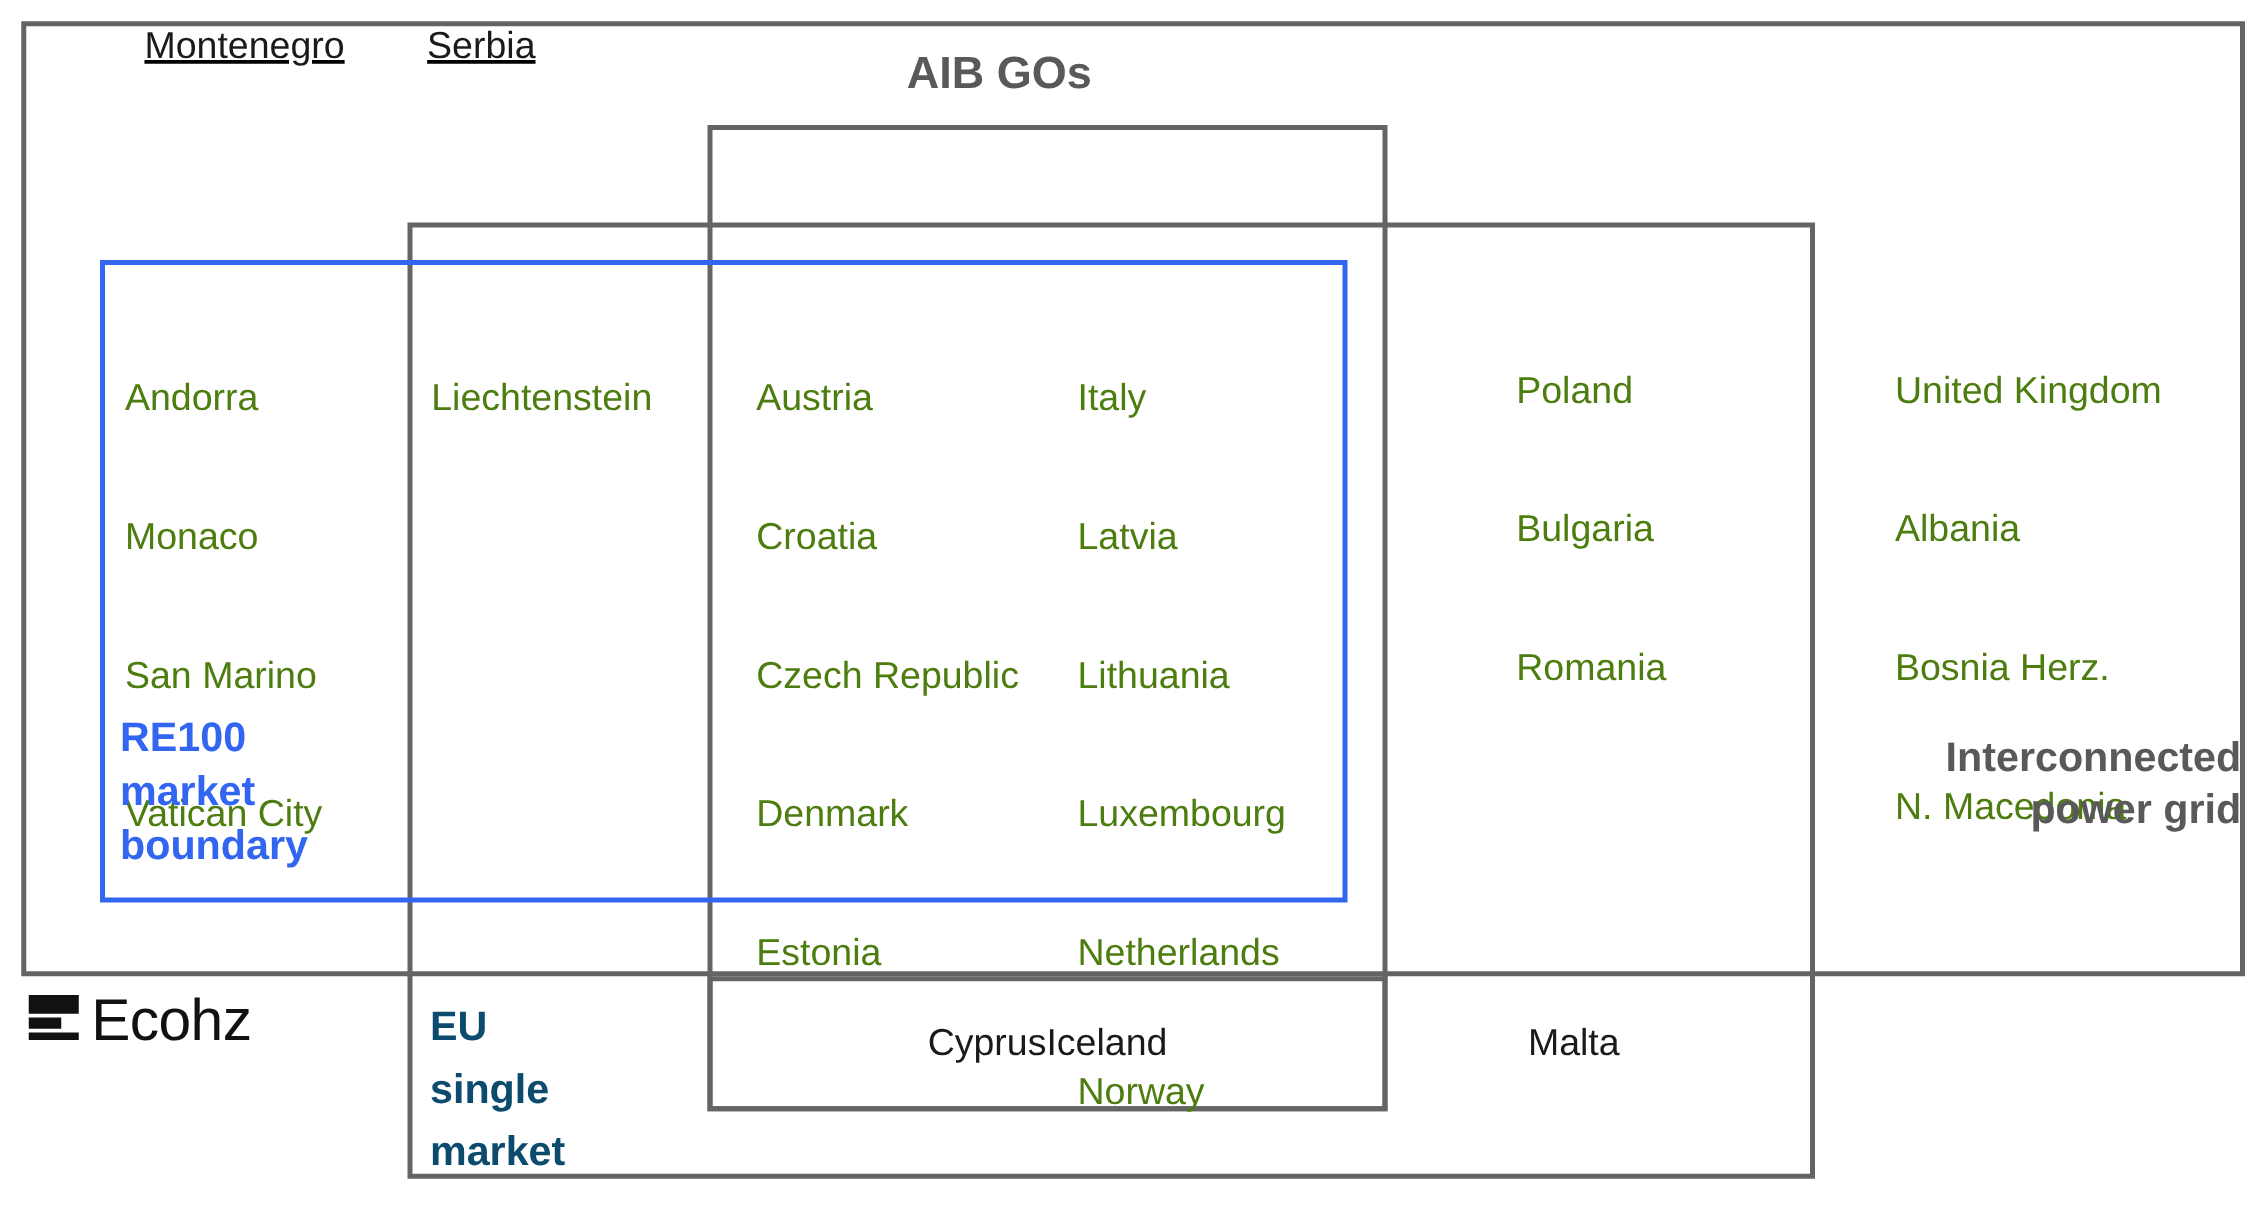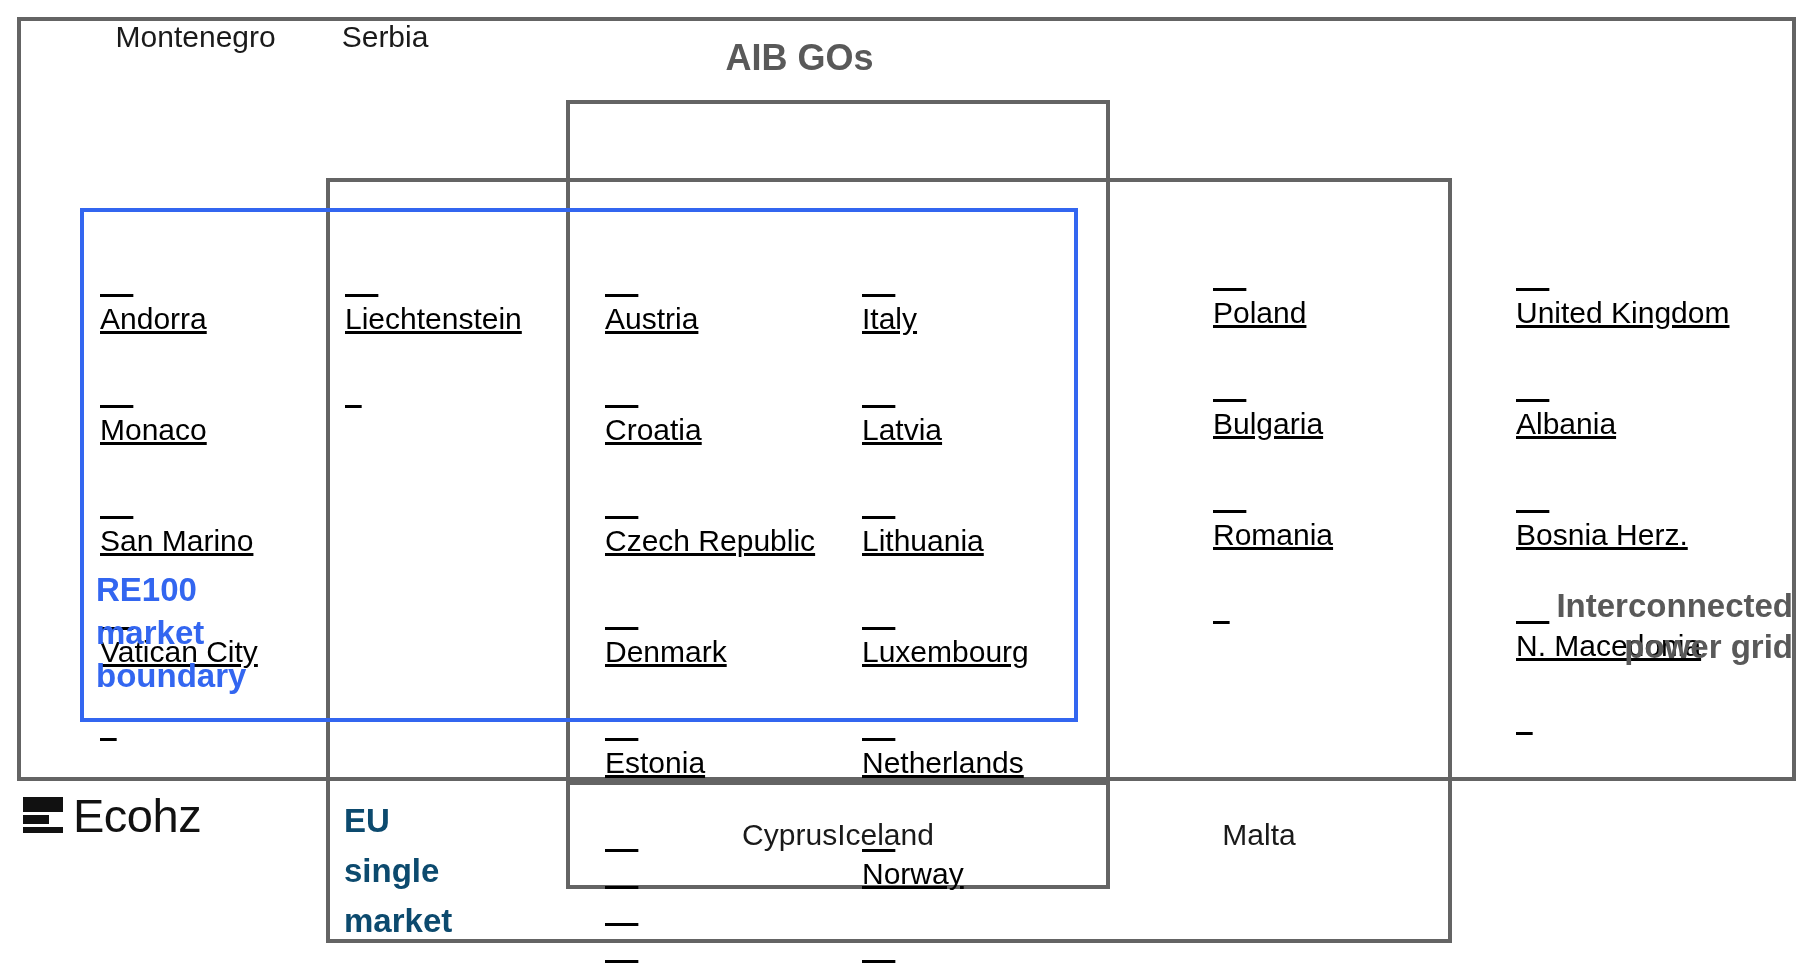--- a/index.html
+++ b/index.html
@@ -62,25 +62,24 @@
   #re100-frame {
     left: 80px;
     top: 208px;
     width: 998px;
     height: 514px;
   }
 
   
   .txt {
     position: absolute;
-    color: #000000;
+    color: #4d7c0f;
     font-size: 30px;
     line-height: 37px;
     white-space: pre;
-    text-decoration: underline;
   }
   .heading {
     position: absolute;
     color: #595959;
     font-weight: bold;
     white-space: pre;
   }
 
   #aib-gos-title {
     left: 0;
@@ -96,20 +95,21 @@
   #montenegro-serbia-row {
     left: 566px;
     top: 104px;
     width: 544px;
     height: 74px;
     display: flex;
     align-items: center;
     justify-content: center;
     gap: 66px;
     z-index: 3;
+    text-decoration: underline;
   }
   #montenegro-serbia-row .cell {
     font-size: 30px;
     color: #1a1a1a;
     white-space: pre;
   }
 
   #micro-states-list  { left: 100px;  top: 226px; }
   #liechtenstein-list { left: 345px;  top: 226px; }
   #aib-col-a          { left: 605px;  top: 226px; }

